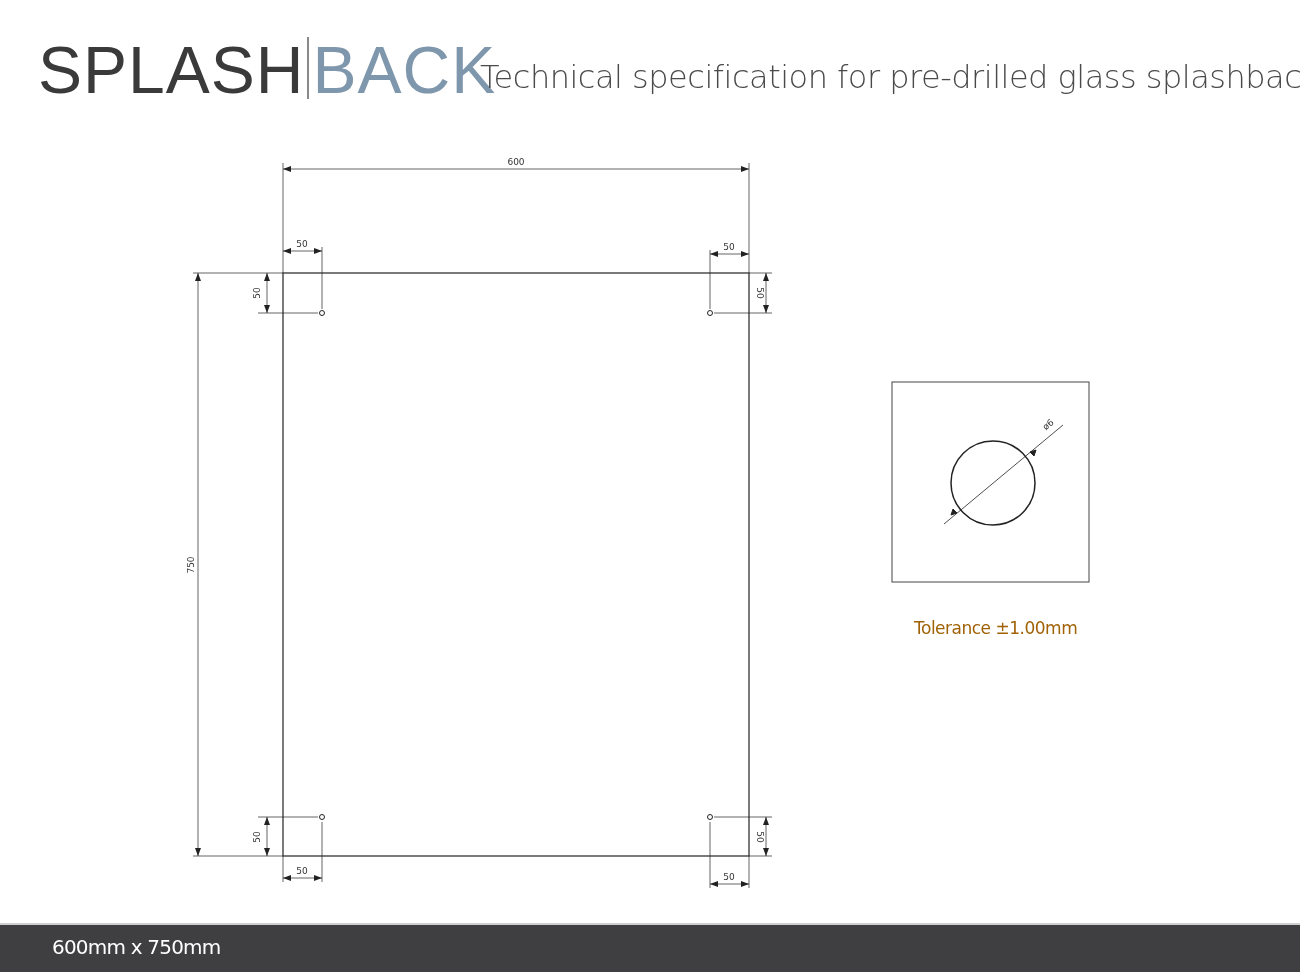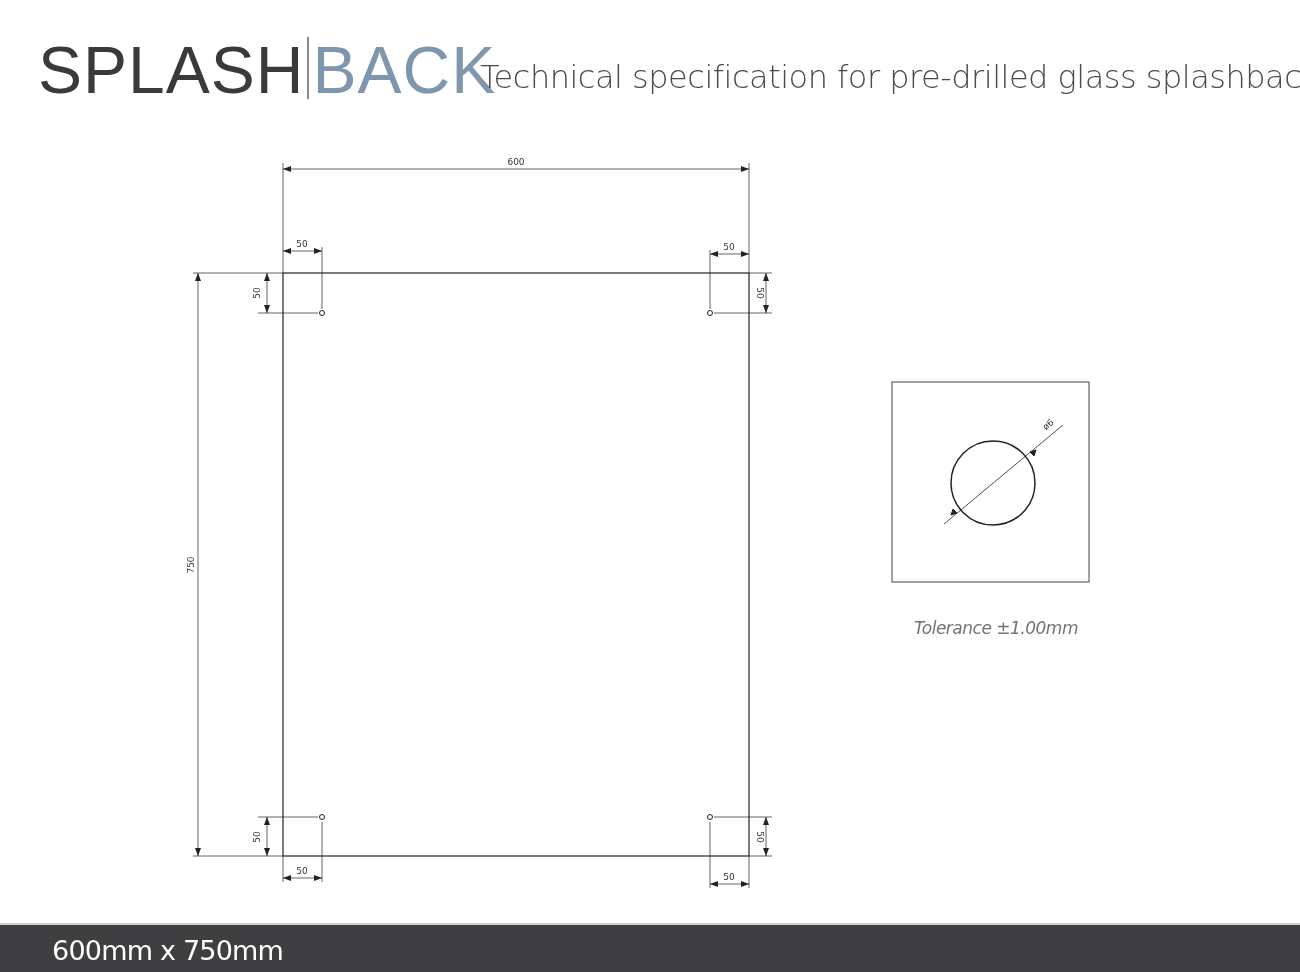--- a/index.html
+++ b/index.html
@@ -4,23 +4,23 @@
 <style>
   html, body { margin:0; padding:0; }
   body { width:1300px; height:972px; background:#ffffff; position:relative; overflow:hidden; font-family:"DejaVu Sans", sans-serif; }
   .header { position:absolute; left:0; top:0; width:1300px; height:120px; }
   .logo { position:absolute; left:38px; top:30px; font-family:"Liberation Sans", sans-serif; font-size:66px; letter-spacing:1px; line-height:80px; white-space:nowrap; }
   .logo .a { color:#3a3a3a; }
   .logo .sep { display:inline-block; width:2px; height:62px; background:#8a8a8a; vertical-align:-6px; margin:0 3px; }
   .logo .b { color:#7f97ad; }
   .subtitle { position:absolute; left:480px; top:58px; font-family:"DejaVu Sans", sans-serif; font-weight:200; font-size:32px; color:#4a4a4a; letter-spacing:-0.5px; white-space:nowrap; }
   svg.drawing { position:absolute; left:0; top:0; }
-  .tol { position:absolute; left:914px; top:618px; font-size:17px; color:#737373; font-family:"DejaVu Sans", sans-serif; letter-spacing:-0.5px;font-style:italic; }
+  .tol { position:absolute; left:914px; top:618px; font-size:17px; color:#a16207; font-family:"DejaVu Sans", sans-serif; letter-spacing:-0.5px; }
   .footer { position:absolute; left:0; top:923px; width:1300px; height:49px; background:#3f3f41; border-top:2px solid #cfcfcf; }
-  .footer .l { position:absolute; left:52px; top:10px; color:#fff; font-size:27px; letter-spacing:-0.8px; }
+  .footer .l { position:absolute; left:52px; top:10px; color:#fff; font-size:20px; letter-spacing:-0.8px; }
   .footer .r { position:absolute; right:52px; top:10px; color:#eaeaea; font-size:22px; font-weight:200; letter-spacing:-0.8px; }
   .dim { font-family:"DejaVu Sans", sans-serif; font-size:9px; fill:#333; }
 </style>
 </head>
 <body>
 
 <div class="header">
   <div class="logo"><span class="a">SPLASH</span><span class="sep"></span><span class="b">BACK</span></div>
   <div class="subtitle">Technical specification for pre-drilled glass splashbacks</div>
 </div>

